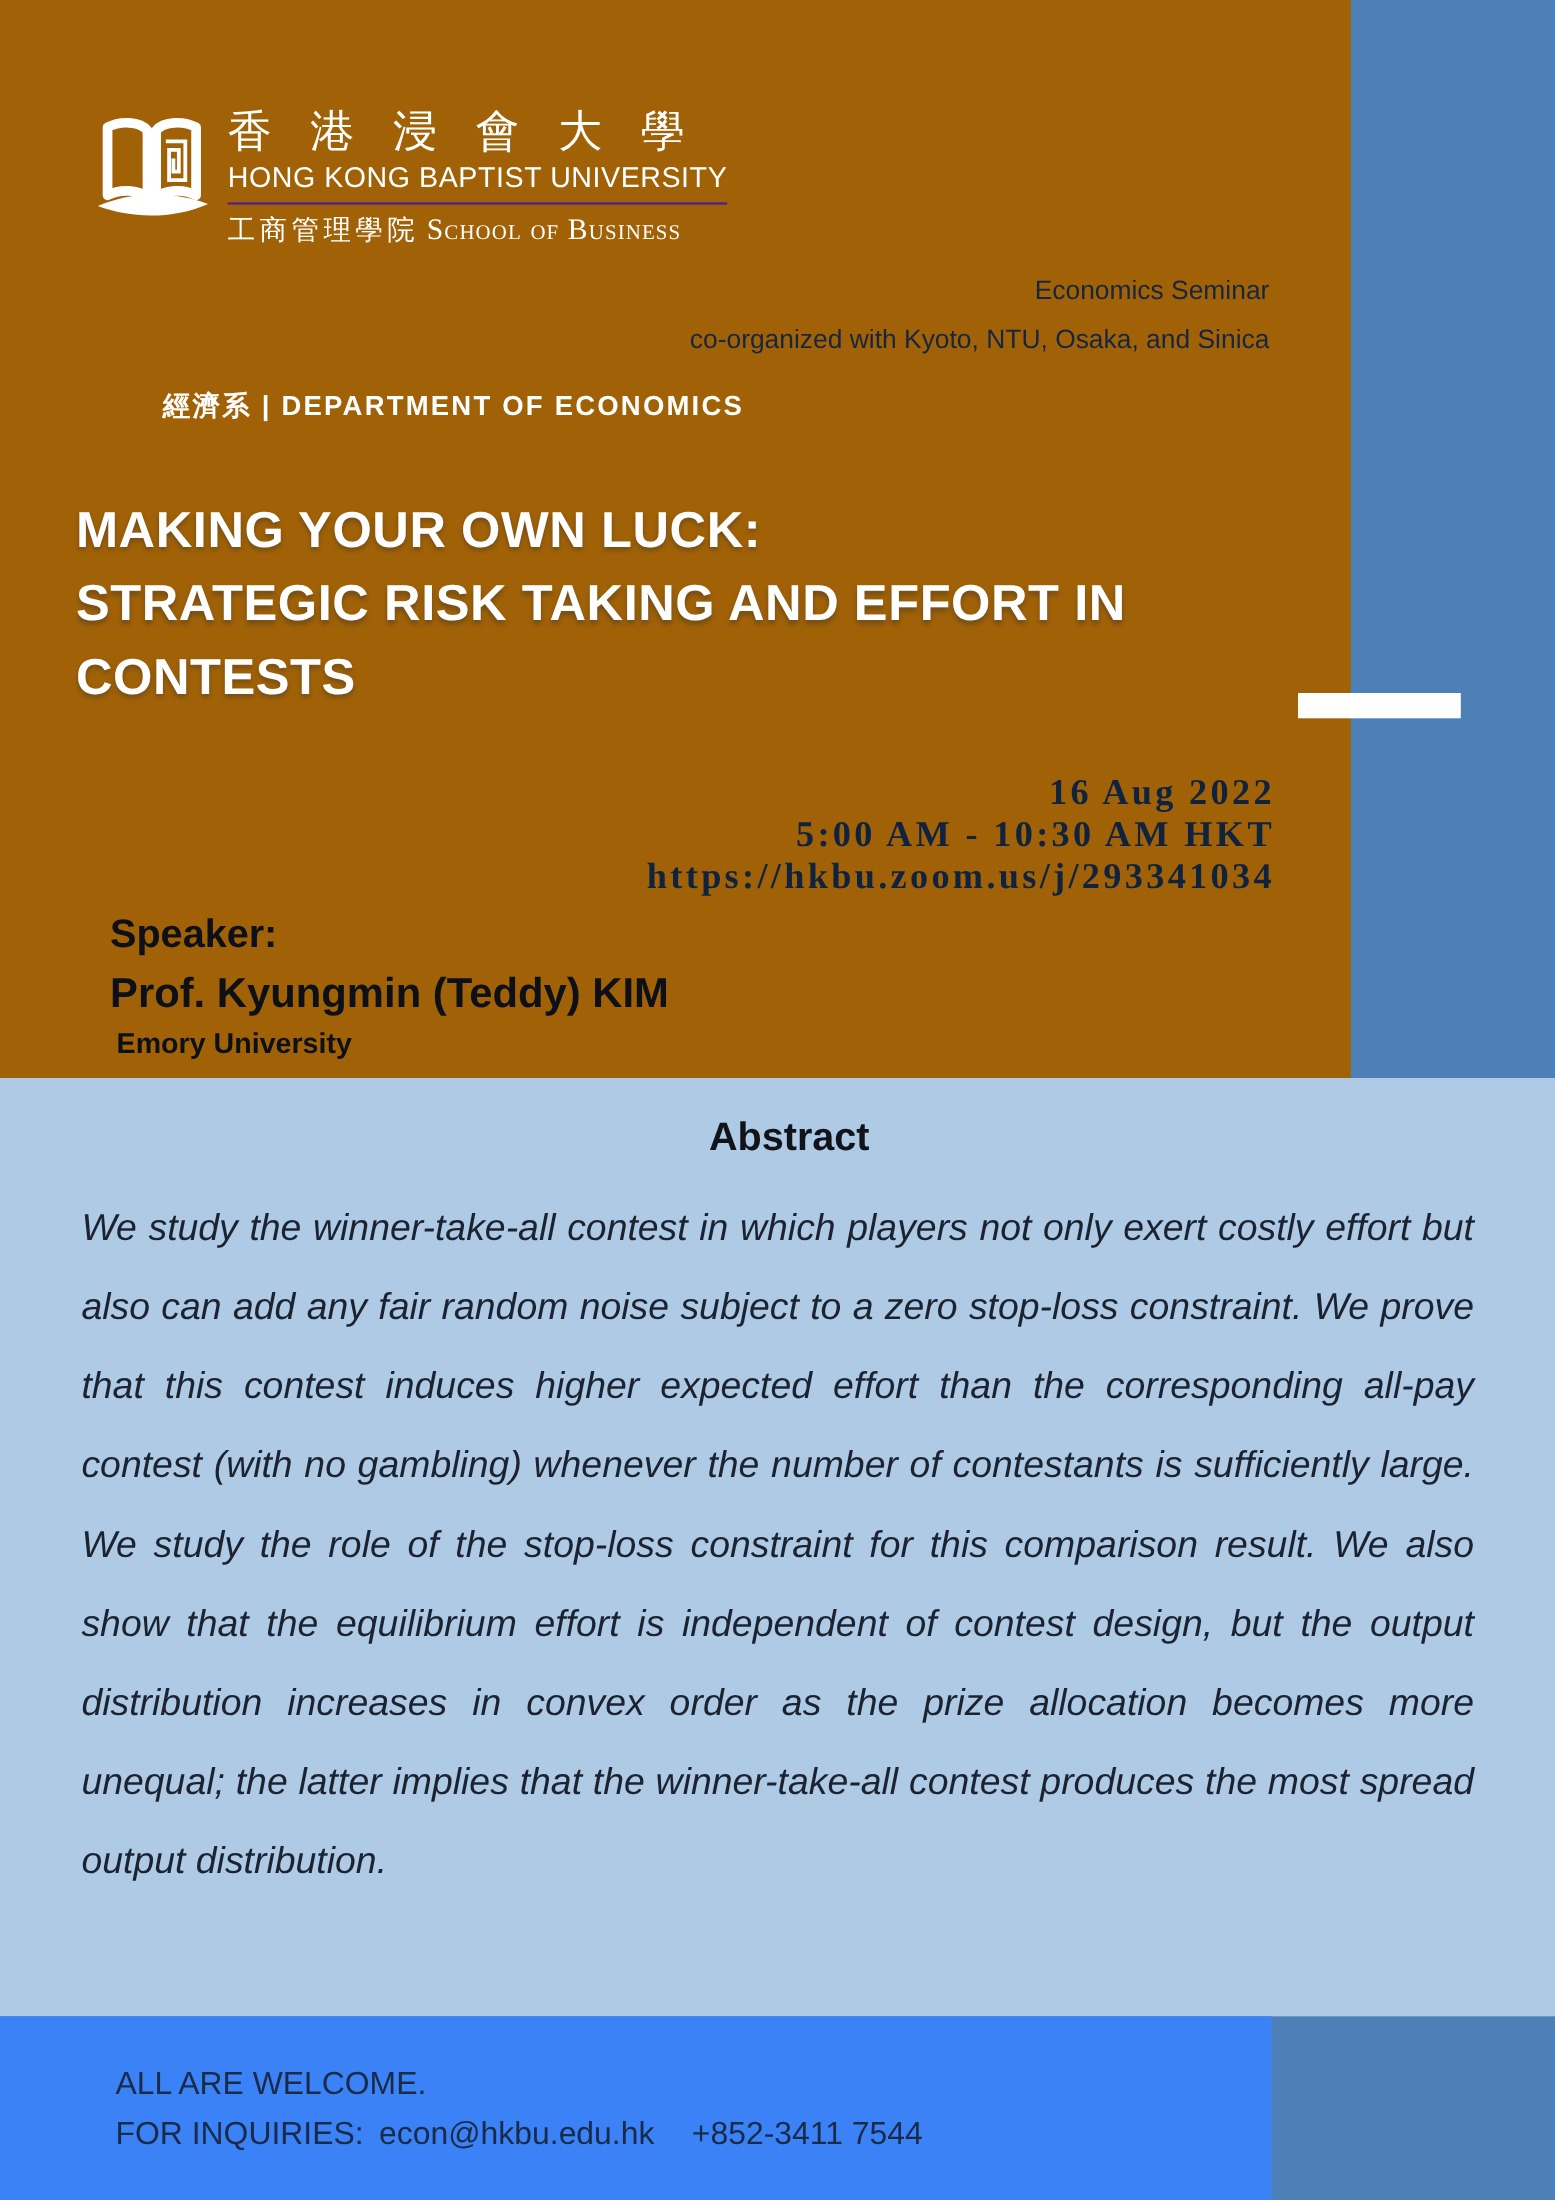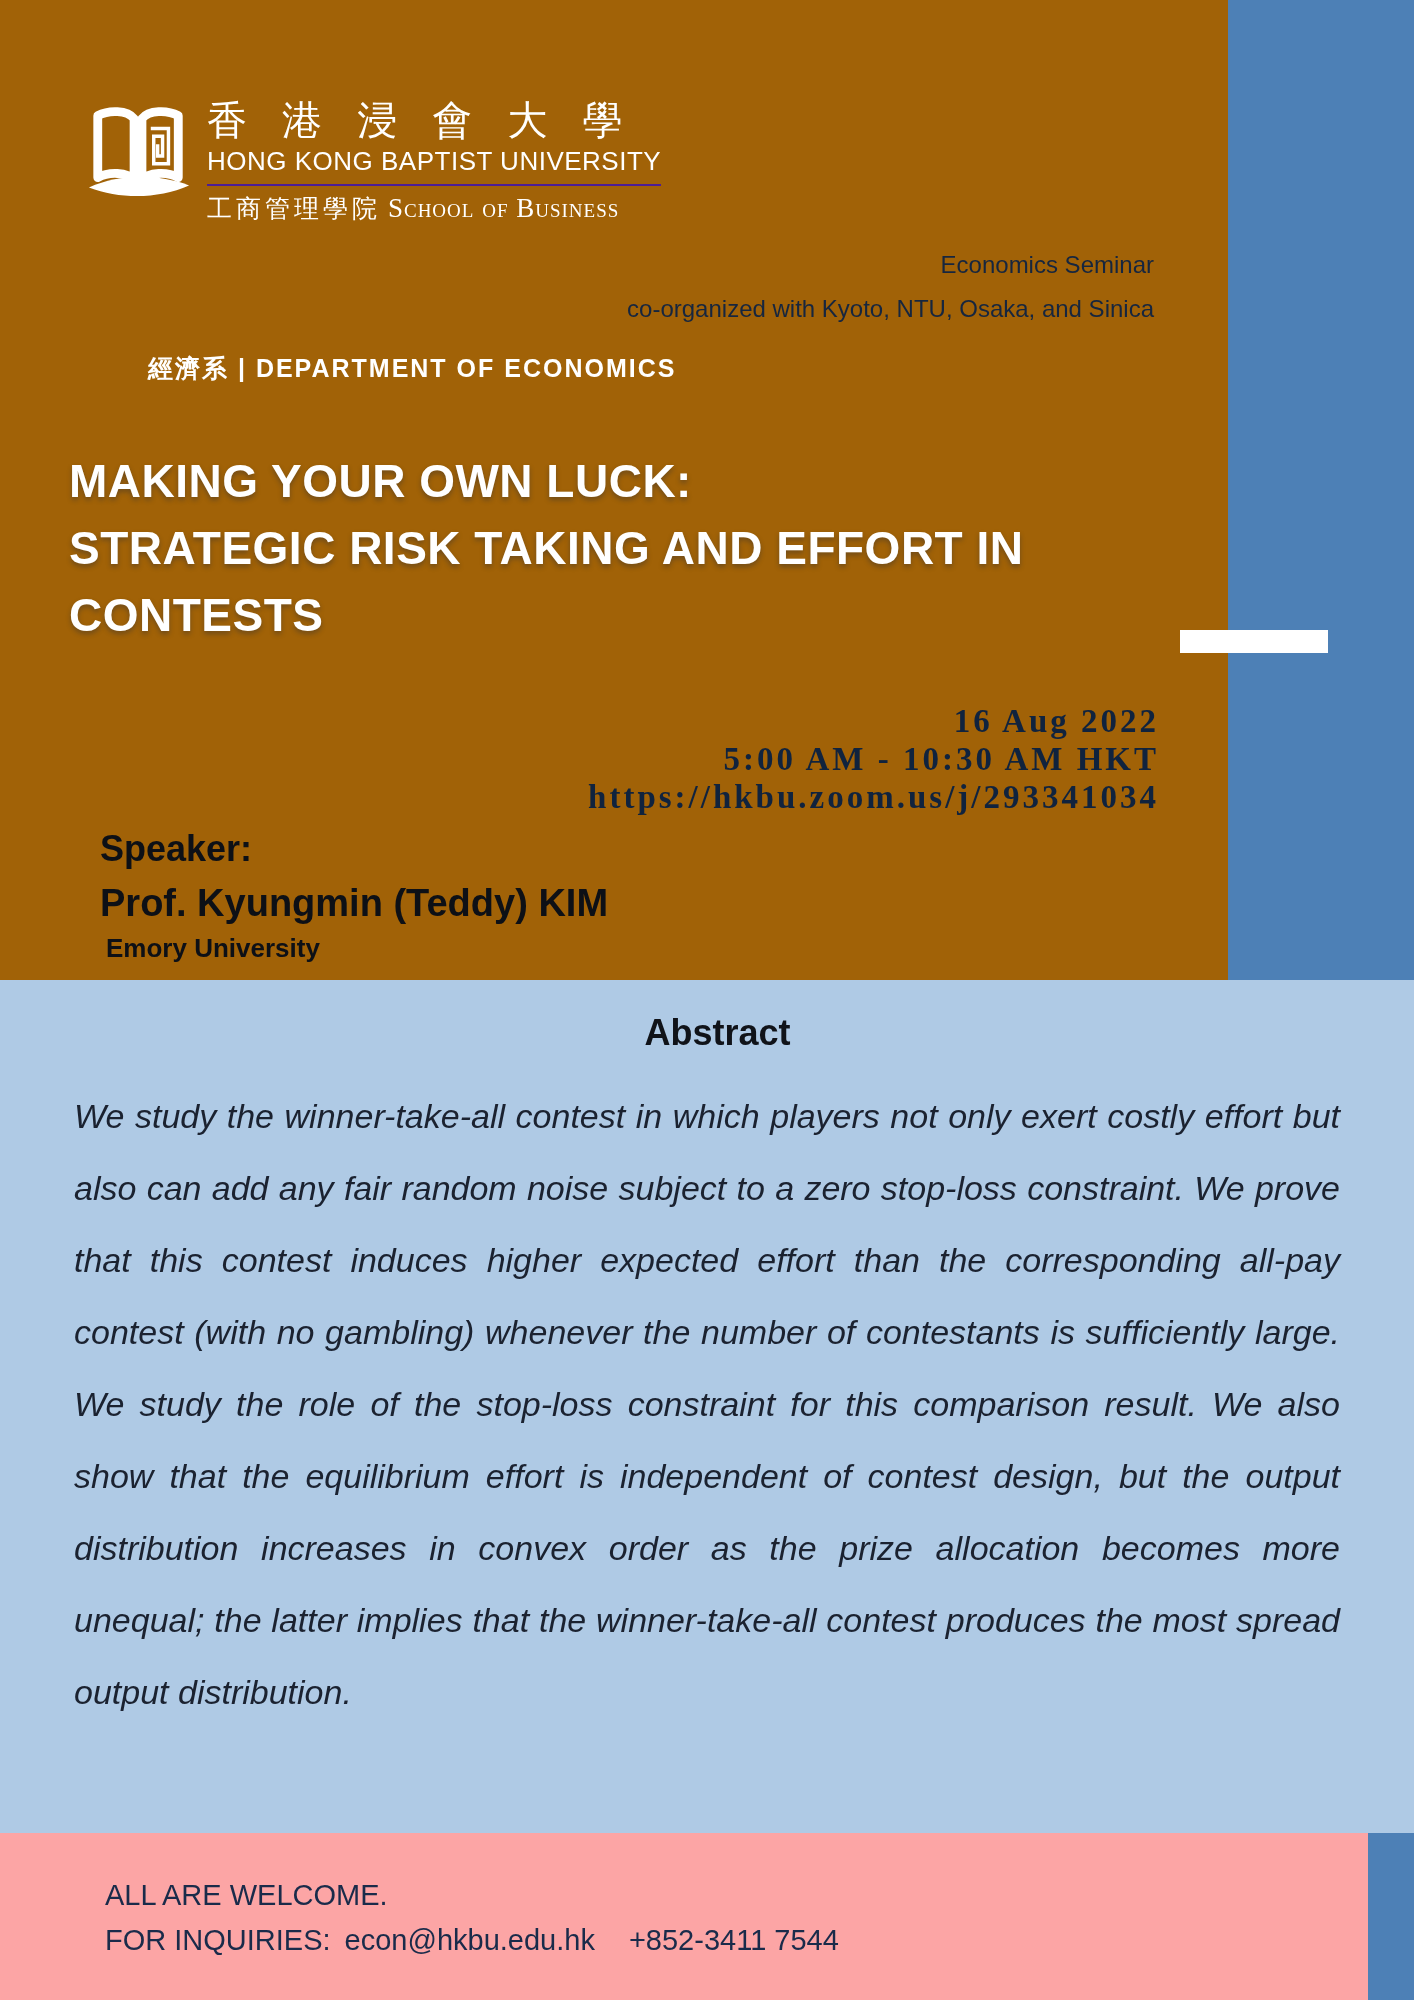--- a/index.html
+++ b/index.html
@@ -41,21 +41,21 @@
   .speaker-name{font-weight:bold;font-size:38px;margin-top:12px;white-space:nowrap;}
   .speaker-aff{font-weight:bold;font-size:26px;margin-top:8px;margin-left:6px;}
 
   
   .abstract{position:absolute;left:0;top:980px;width:1414px;height:853px;background:#afcae5;}
   .abstract-heading{margin-top:32px;text-align:center;font-weight:bold;font-size:36px;color:#101319;margin-left:21px;}
   .abstract-body{margin:26px 74px 0 74px;font-size:34px;line-height:72px;color:#1b2230;
                  text-align:justify;font-style:italic;}
 
   
-  .footer{position:absolute;left:0;top:1833px;width:1368px;height:167px;background:#fca5a5;
+  .footer{position:absolute;left:0;top:1833px;width:1156px;height:167px;background:#3b82f6;
           color:#1a2b4a;}
   .footer-inner{padding:40px 0 0 105px;font-size:29px;line-height:45px;}
   .footer-email{margin-left:14px;color:#1a2b4a;text-decoration:none;}
   .footer-phone{margin-left:34px;}
 </style>
 </head>
 <body>
 
 <div class="page">
 

